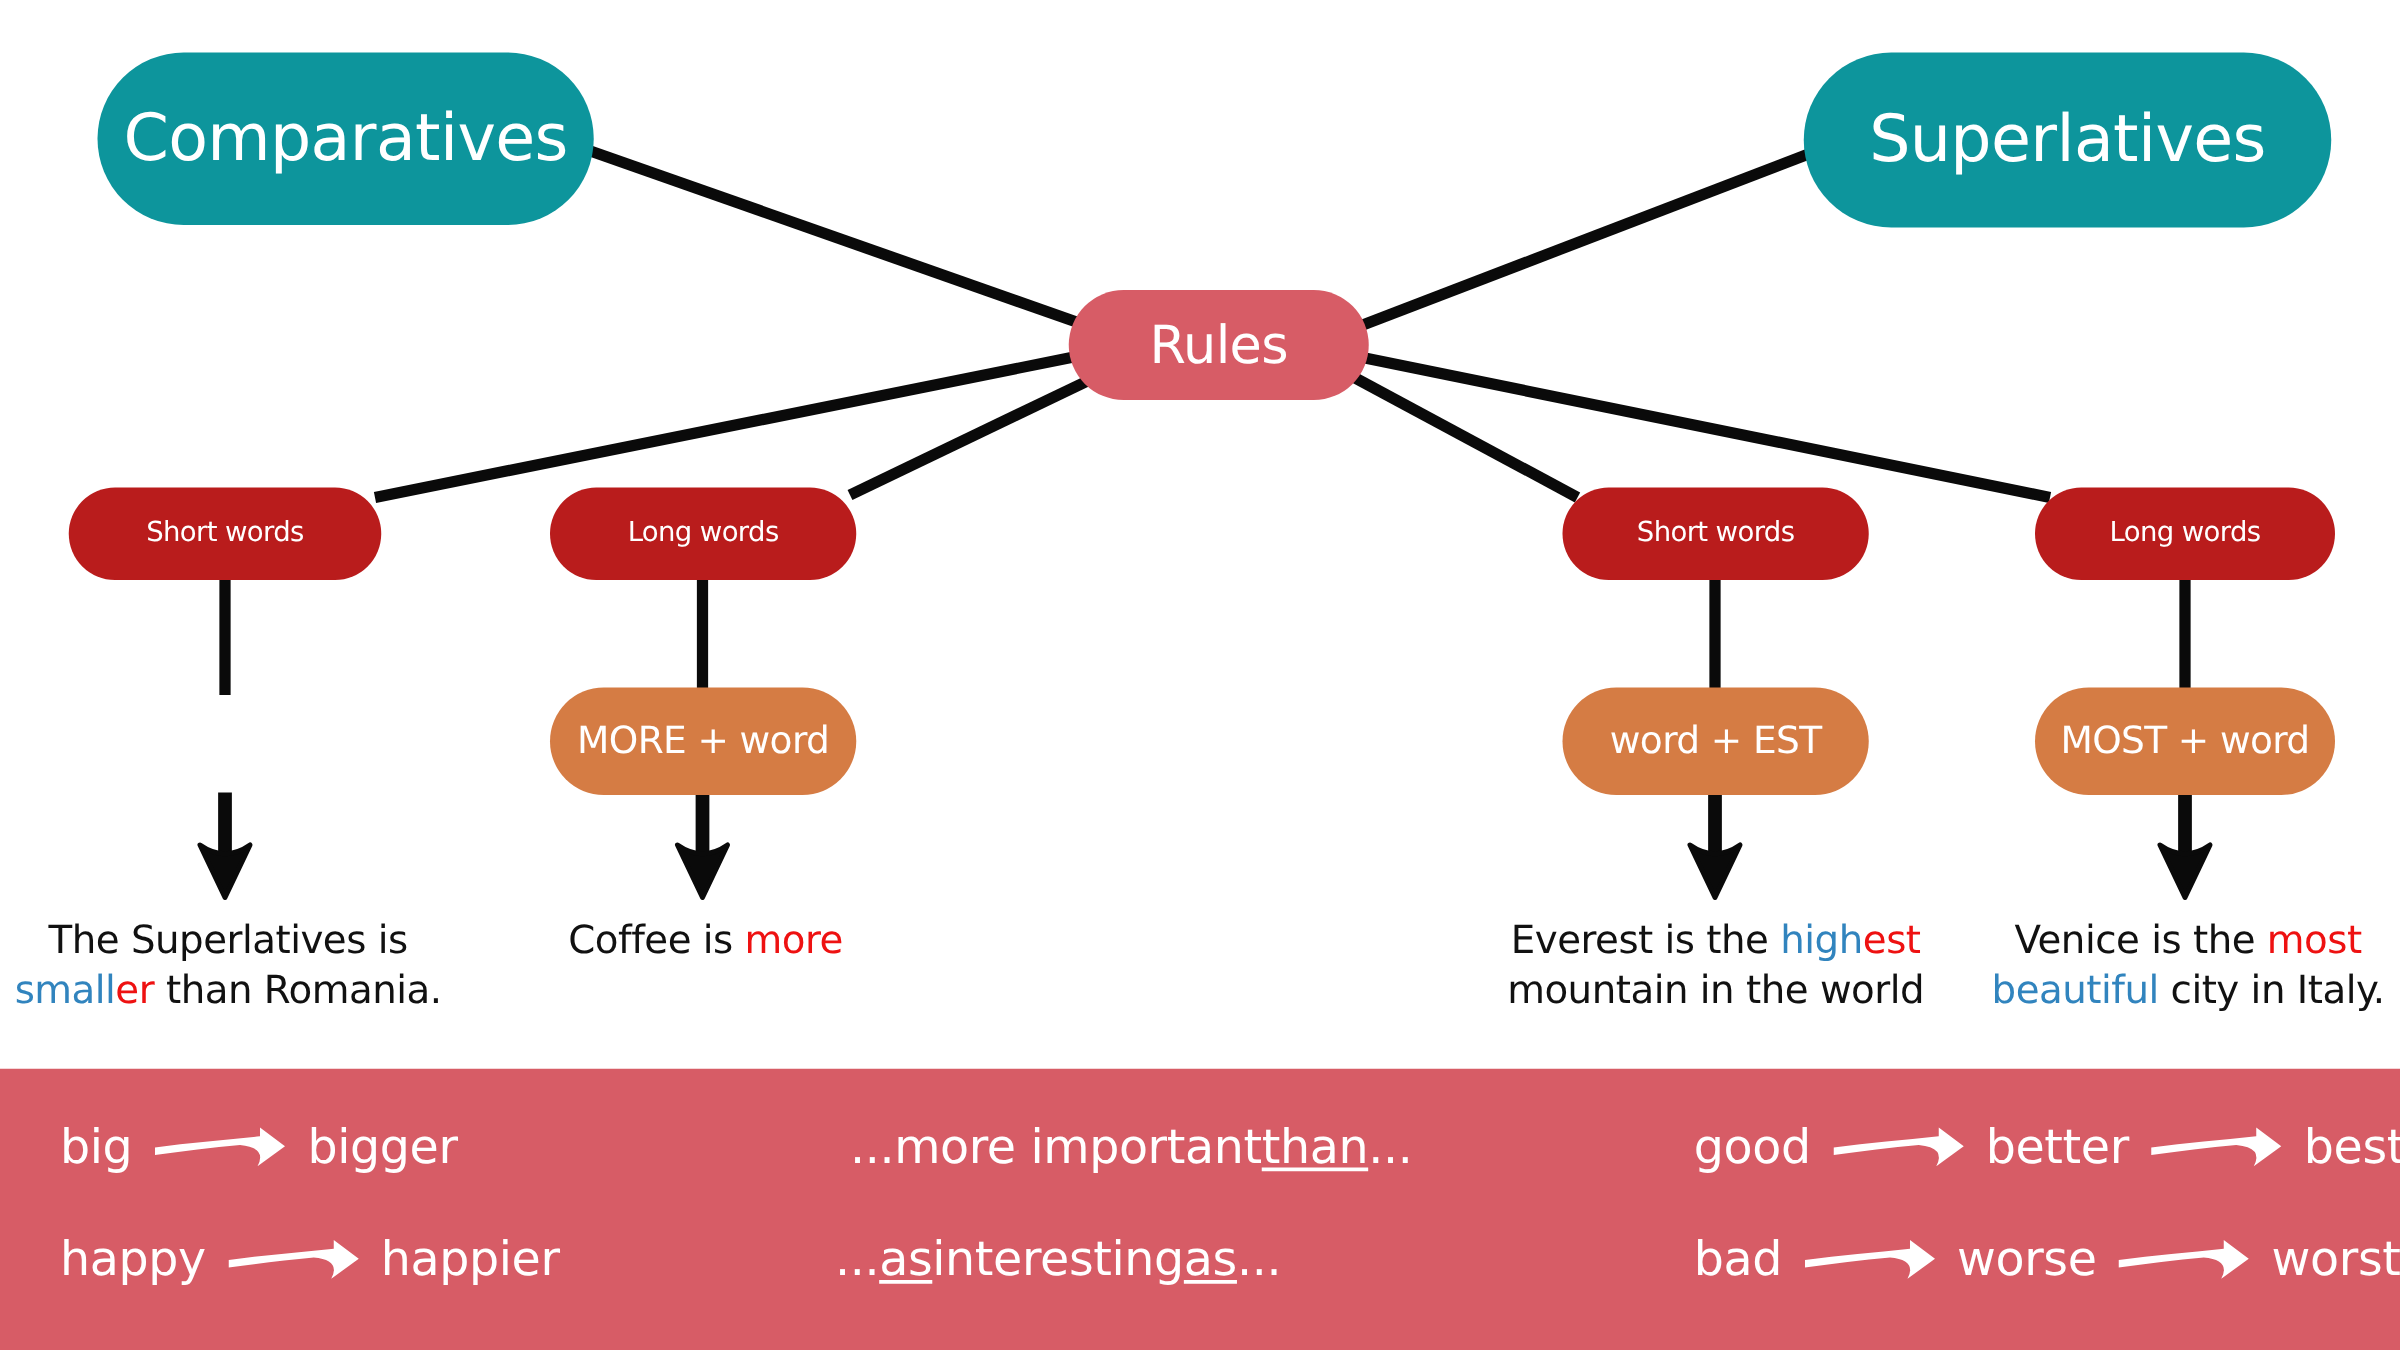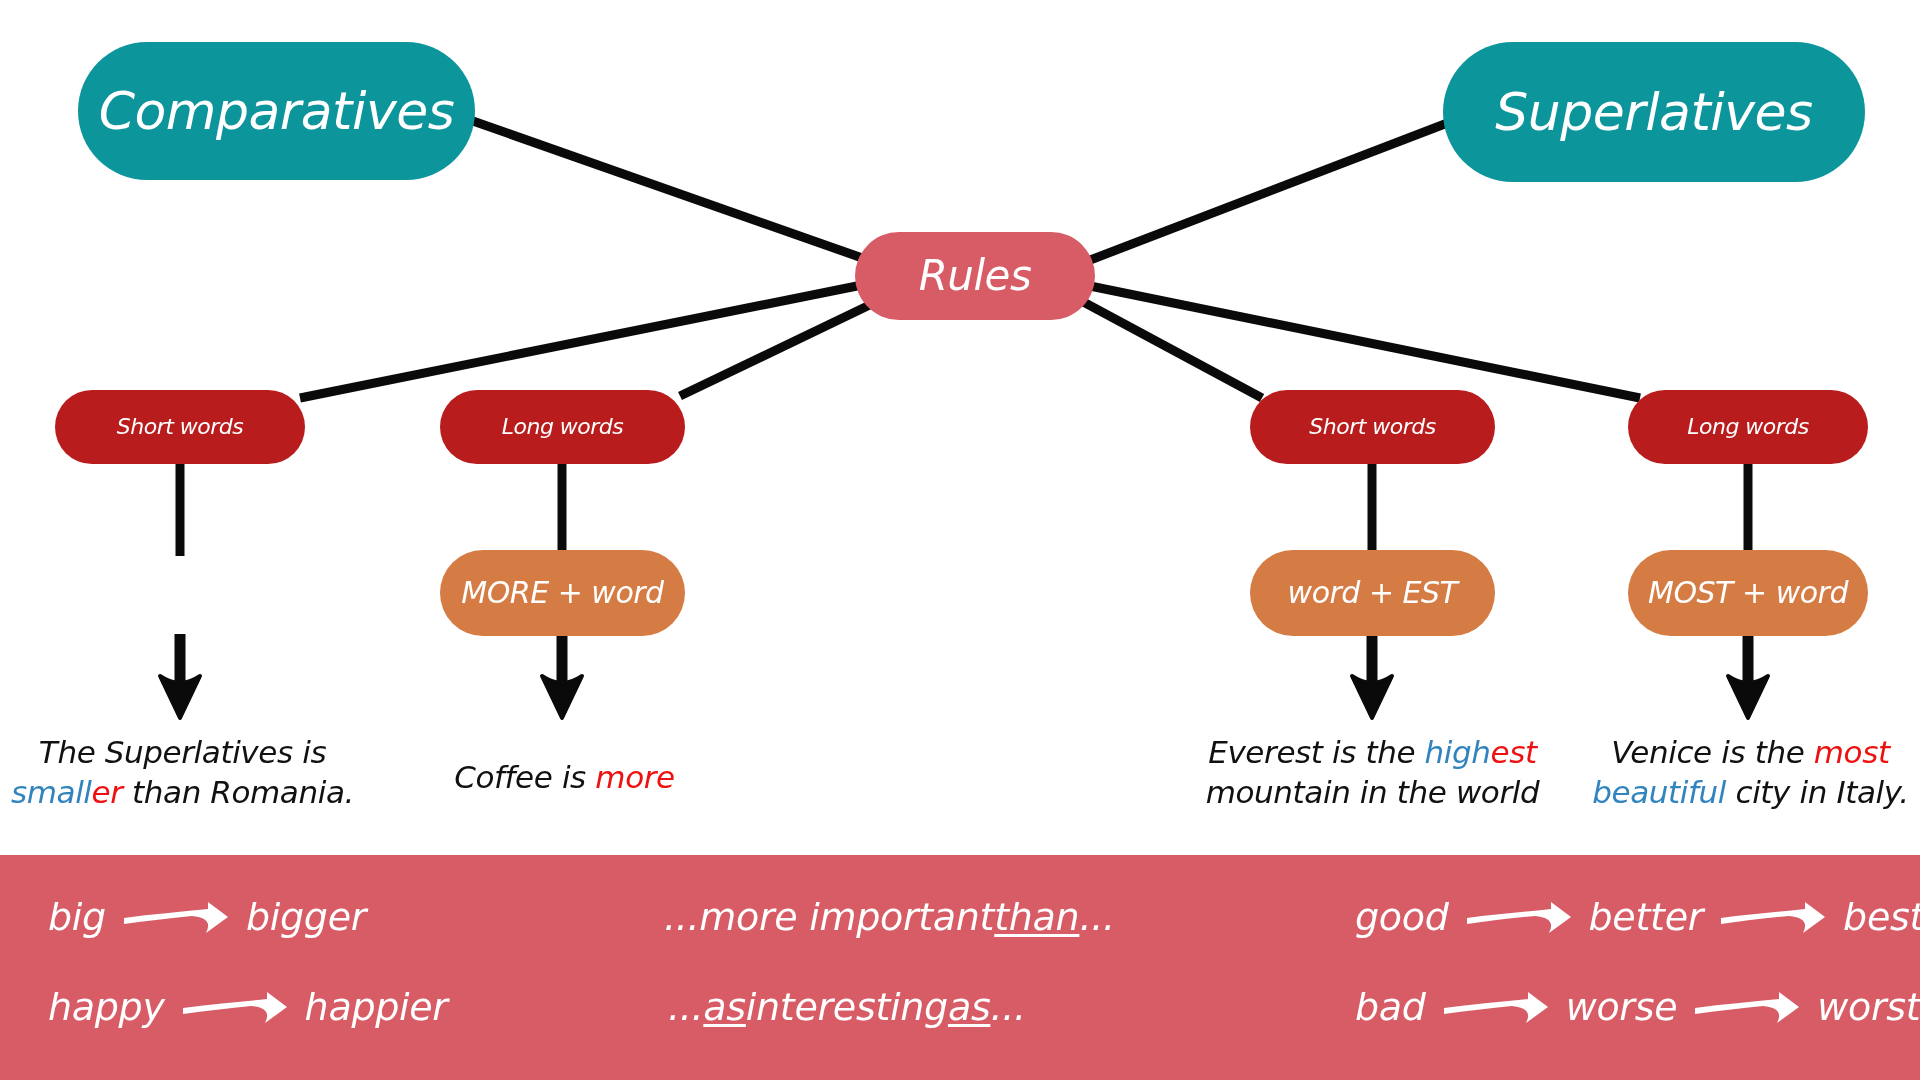--- a/index.html
+++ b/index.html
@@ -3,21 +3,21 @@
 <meta charset="utf-8">
 <style>
   html,body{margin:0;padding:0;}
   body{
     width:1920px;height:1080px;
     background:#ffffff;
     font-family:"DejaVu Sans", sans-serif;
     overflow:hidden;
     position:relative;
   }
-  #stage{position:absolute;left:0;top:0;width:1920px;height:1080px;font-style:italic;}
+  #stage{position:absolute;left:0;top:0;width:1920px;height:1080px;}
 
   
   #links{position:absolute;left:0;top:0;width:1920px;height:1080px;pointer-events:none;}
 
   
   .node{
     position:absolute;
     display:flex;align-items:center;justify-content:center;
     color:#ffffff;
     text-align:center;
@@ -144,21 +144,21 @@
     <span>MORE + word</span>
   </div>
   <div class="node level3" style="left:1628px;top:550px;width:240px;height:86px;">
     <span>MOST + word</span>
   </div>
 
   <div class="example" id="ex0" style="left:10px;top:732px;width:345px;">
       <div><span>The Superlatives is</span></div>
       <div><span class="hl-blue">small</span><span class="hl-red">er</span><span> than Romania.</span></div>
     </div>
-  <div class="example" id="ex1" style="left:392px;top:732px;width:345px;margin-top:25px;">
+  <div class="example" id="ex1" style="left:392px;top:732px;width:345px;">
       <div><span>Coffee is </span><span class="hl-red">more</span></div>
     </div>
   <div class="example" id="ex2" style="left:1200px;top:732px;width:345px;">
       <div><span>Everest is the </span><span class="hl-blue">high</span><span class="hl-red">est</span></div>
       <div><span>mountain in the world</span></div>
     </div>
   <div class="example" id="ex3" style="left:1578px;top:732px;width:345px;">
       <div><span>Venice is the </span><span class="hl-red">most</span></div>
       <div><span class="hl-blue">beautiful</span><span> city in Italy.</span></div>
     </div>
@@ -175,21 +175,21 @@
       </div>
     <div class="bannerRow" id="br01" style="left:48px;top:130px;">
         <span class="w">happy</span>
         <span class="barrow">
           <svg width="108" height="34" viewBox="0 0 108 34">
             <path d="M2 18 C 30 14, 58 12, 86 9 L 86 2 L 106 17 L 84 33 Q 92 18, 70 16 C 48 18, 24 21, 2 24 Z" fill="#ffffff"></path>
           </svg>
         </span>
         <span class="w">happier</span>
       </div>
-    <div class="bannerRow" id="br10" style="left:664px;top:40px;">
+    <div class="bannerRow" id="br10" style="left:680px;top:40px;">
         <span class="w">...more important </span>
         <span class="w u">than</span>
         <span class="w">...</span>
       </div>
     <div class="bannerRow" id="br11" style="left:668px;top:130px;">
         <span class="w">...</span>
         <span class="w u">as</span>
         <span class="w"> interesting </span>
         <span class="w u">as</span>
         <span class="w">...</span>

